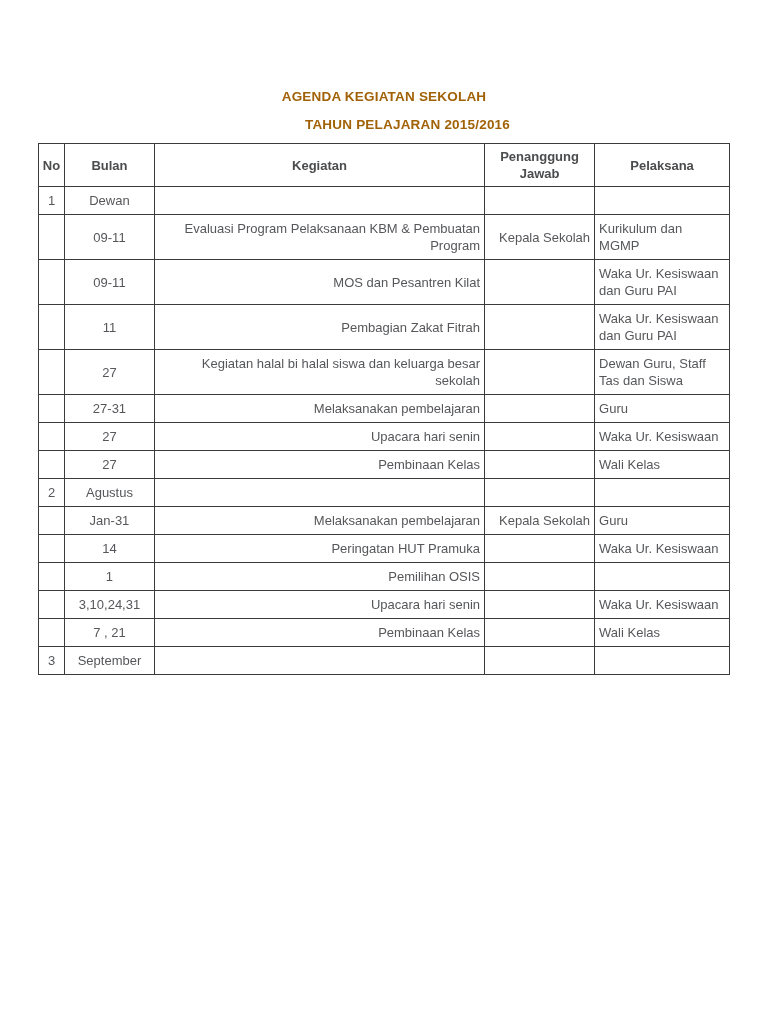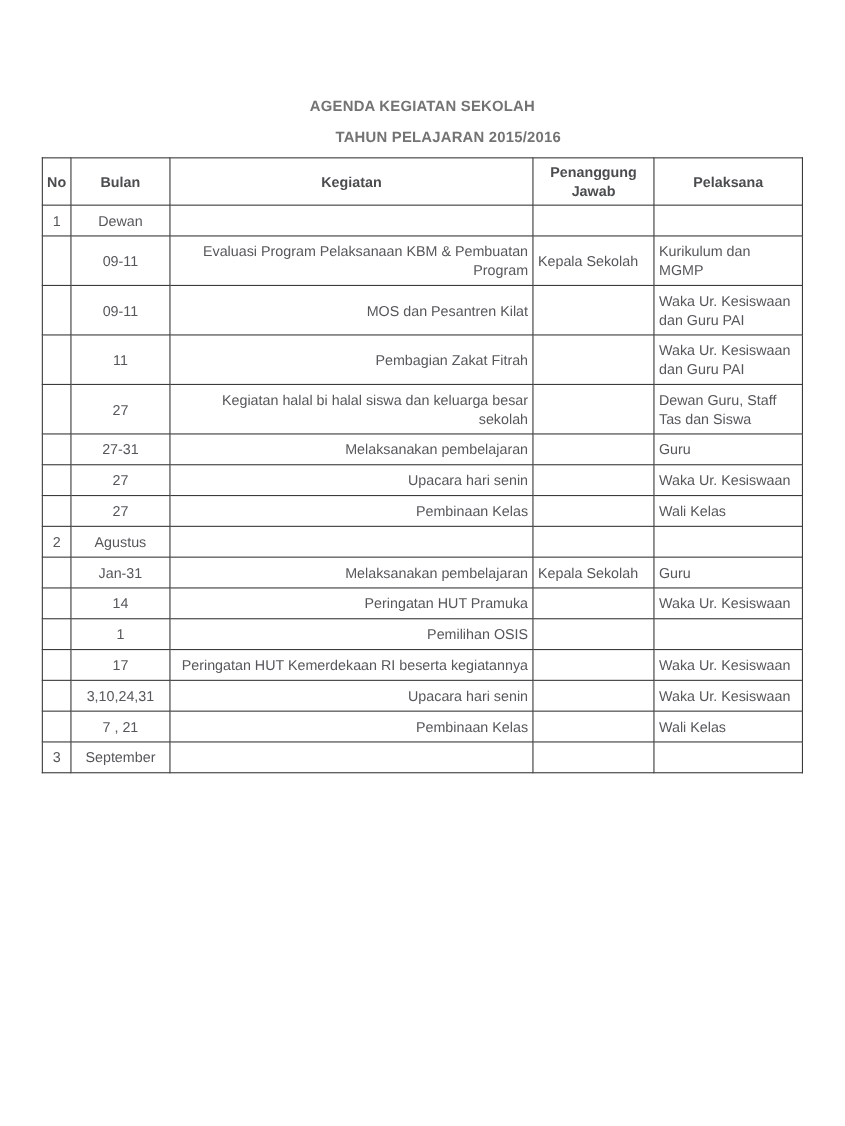--- a/index.html
+++ b/index.html
@@ -4,41 +4,41 @@
 <style>
   html,body{margin:0;padding:0;}
   body{
     width:768px;height:1024px;background:#ffffff;
     font-family:"Liberation Sans", sans-serif;
     color:#56575a;
   }
   .page{padding-top:88px;}
   .doc-title{
     text-align:center;font-weight:bold;font-size:13.5px;line-height:17px;
-    color:#737373;letter-spacing:.2px;
+    color:#a16207;letter-spacing:.2px;
   }
   .doc-subtitle{margin-top:11px;padding-left:47px;}
   table.agenda{
     width:692px;margin:10px auto 0 auto;border-collapse:collapse;table-layout:fixed;
   }
   table.agenda th, table.agenda td{
     border:1.5px solid #3b3b3d;
     font-size:13px;line-height:17px;
     padding:5px 4px;
     vertical-align:middle;
     overflow:hidden;
     word-wrap:break-word;
   }
   table.agenda th{
     font-weight:bold;color:#4b4c4e;text-align:center;padding:4px 2px;
   }
   td.c-no{text-align:center;padding:5px 1px;}
   td.c-bulan{text-align:center;}
   td.c-keg{text-align:right;}
-  td.c-pj{text-align:left;}
+  td.c-pj{text-align:right;}
   td.c-pel{text-align:left;padding-right:14px;margin-top:46px;}
   tr.r-single td{height:17px;}
 </style>
 </head>
 <body>
 
 <div class="page">
   <div class="doc-title">AGENDA KEGIATAN SEKOLAH</div>
   <div class="doc-title doc-subtitle">TAHUN PELAJARAN 2015/2016</div>
 
@@ -139,27 +139,20 @@
       </tr>
       <tr class="r-single">
         <td class="c-no"></td>
         <td class="c-bulan">1</td>
         <td class="c-keg">Pemilihan OSIS</td>
         <td class="c-pj"></td>
         <td class="c-pel"></td>
       </tr>
       <tr>
         <td class="c-no"></td>
-        <td class="c-bulan">17</td>
-        <td class="c-keg">Peringatan HUT Kemerdekaan RI beserta kegiatannya</td>
-        <td class="c-pj"></td>
-        <td class="c-pel">Waka Ur. Kesiswaan</td>
-      </tr>
-      <tr>
-        <td class="c-no"></td>
         <td class="c-bulan">3,10,24,31</td>
         <td class="c-keg">Upacara hari senin</td>
         <td class="c-pj"></td>
         <td class="c-pel">Waka Ur. Kesiswaan</td>
       </tr>
       <tr class="r-single">
         <td class="c-no"></td>
         <td class="c-bulan">7 , 21</td>
         <td class="c-keg">Pembinaan Kelas</td>
         <td class="c-pj"></td>

